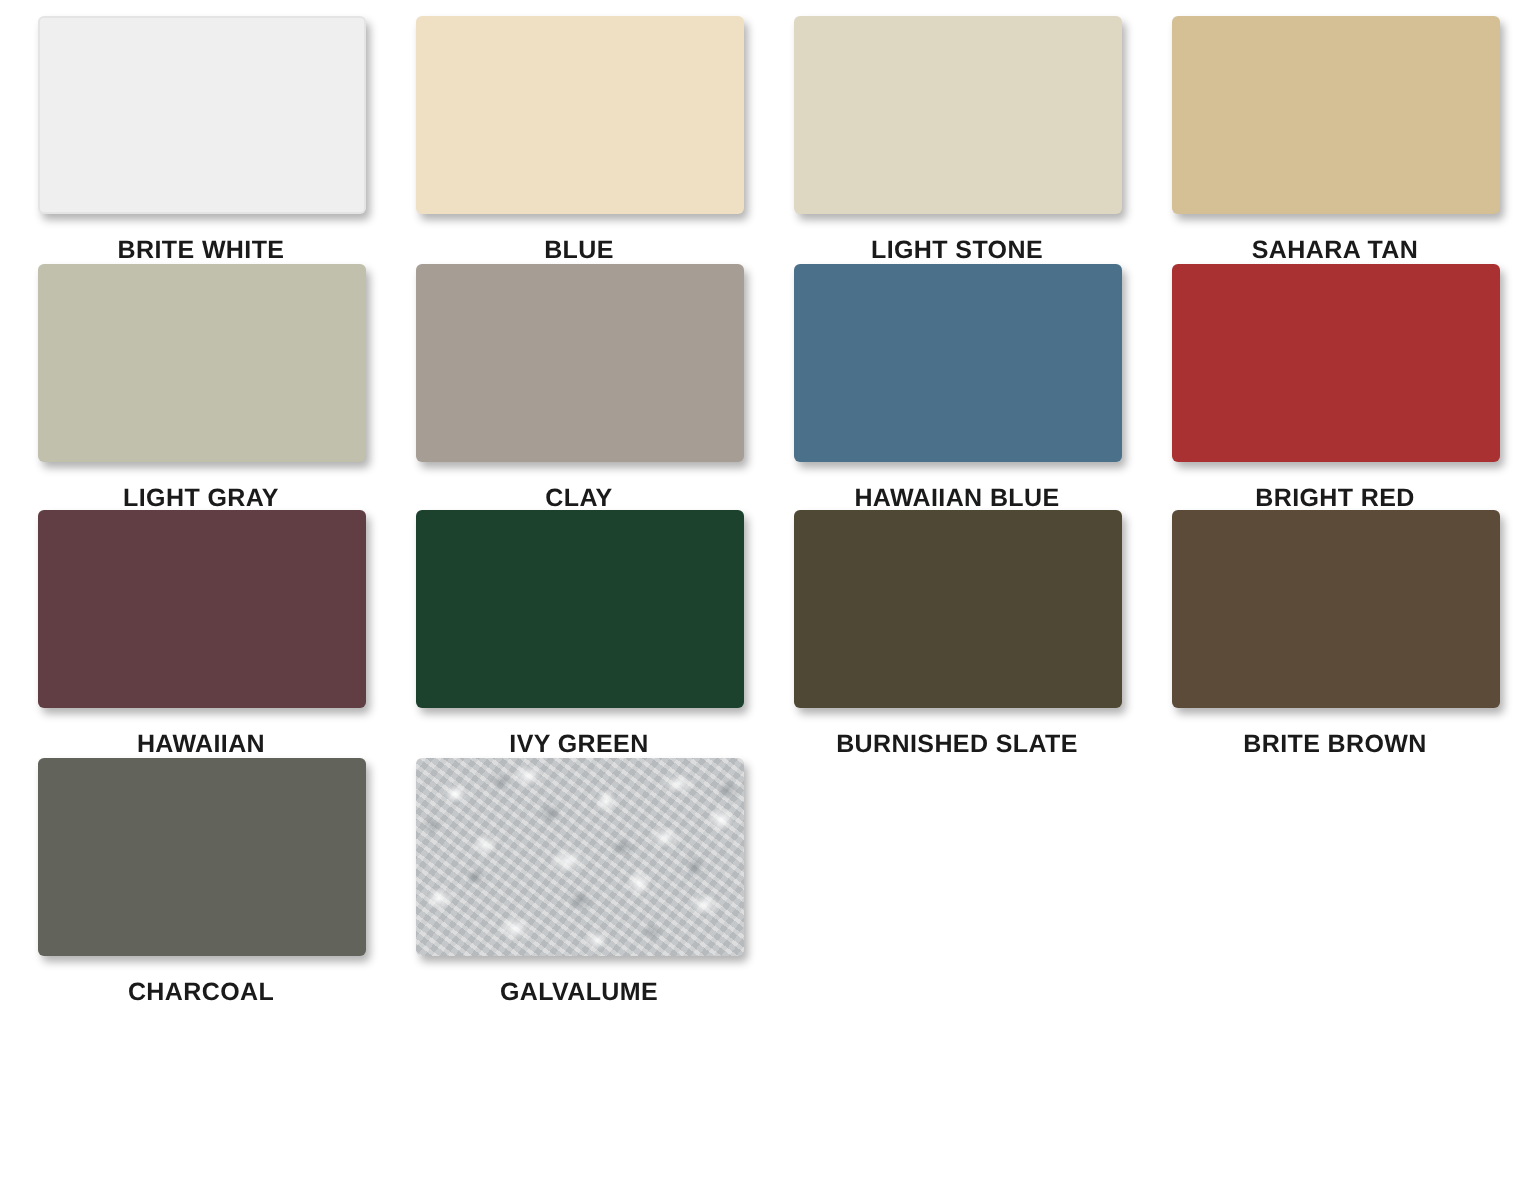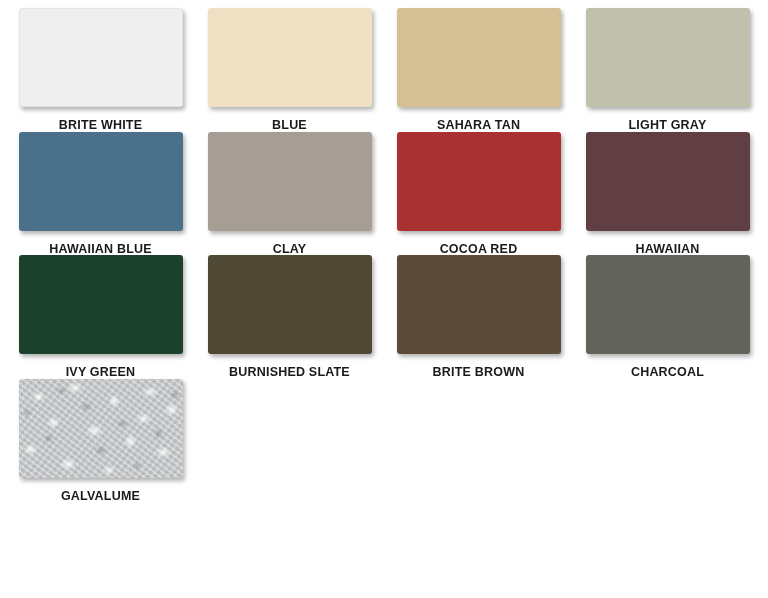--- a/index.html
+++ b/index.html
@@ -96,38 +96,42 @@
 <div id="swatch-grid">
     <div class="swatch-cell">
       <div class="swatch-chip has-border" style="background-color: rgb(239, 239, 239);"></div>
       <div class="swatch-label">BRITE WHITE</div>
     </div>
     <div class="swatch-cell">
       <div class="swatch-chip" style="background-color: rgb(239, 224, 196);"></div>
       <div class="swatch-label">BLUE</div>
     </div>
     <div class="swatch-cell">
+      <div class="swatch-chip" style="background-color: rgb(222, 216, 194);"></div>
+      <div class="swatch-label">LIGHT STONE</div>
+    </div>
+    <div class="swatch-cell">
       <div class="swatch-chip" style="background-color: rgb(213, 192, 150);"></div>
       <div class="swatch-label">SAHARA TAN</div>
     </div>
     <div class="swatch-cell">
       <div class="swatch-chip" style="background-color: rgb(192, 192, 172);"></div>
       <div class="swatch-label">LIGHT GRAY</div>
     </div>
     <div class="swatch-cell">
+      <div class="swatch-chip" style="background-color: rgb(166, 158, 148);"></div>
+      <div class="swatch-label">CLAY</div>
+    </div>
+    <div class="swatch-cell">
       <div class="swatch-chip" style="background-color: rgb(75, 112, 137);"></div>
       <div class="swatch-label">HAWAIIAN BLUE</div>
     </div>
     <div class="swatch-cell">
-      <div class="swatch-chip" style="background-color: rgb(166, 158, 148);"></div>
-      <div class="swatch-label">CLAY</div>
-    </div>
-    <div class="swatch-cell">
       <div class="swatch-chip" style="background-color: rgb(169, 49, 49);"></div>
-      <div class="swatch-label">COCOA RED</div>
+      <div class="swatch-label">BRIGHT RED</div>
     </div>
     <div class="swatch-cell">
       <div class="swatch-chip" style="background-color: rgb(97, 62, 68);"></div>
       <div class="swatch-label">HAWAIIAN</div>
     </div>
     <div class="swatch-cell">
       <div class="swatch-chip" style="background-color: rgb(28, 66, 46);"></div>
       <div class="swatch-label">IVY GREEN</div>
     </div>
     <div class="swatch-cell">

